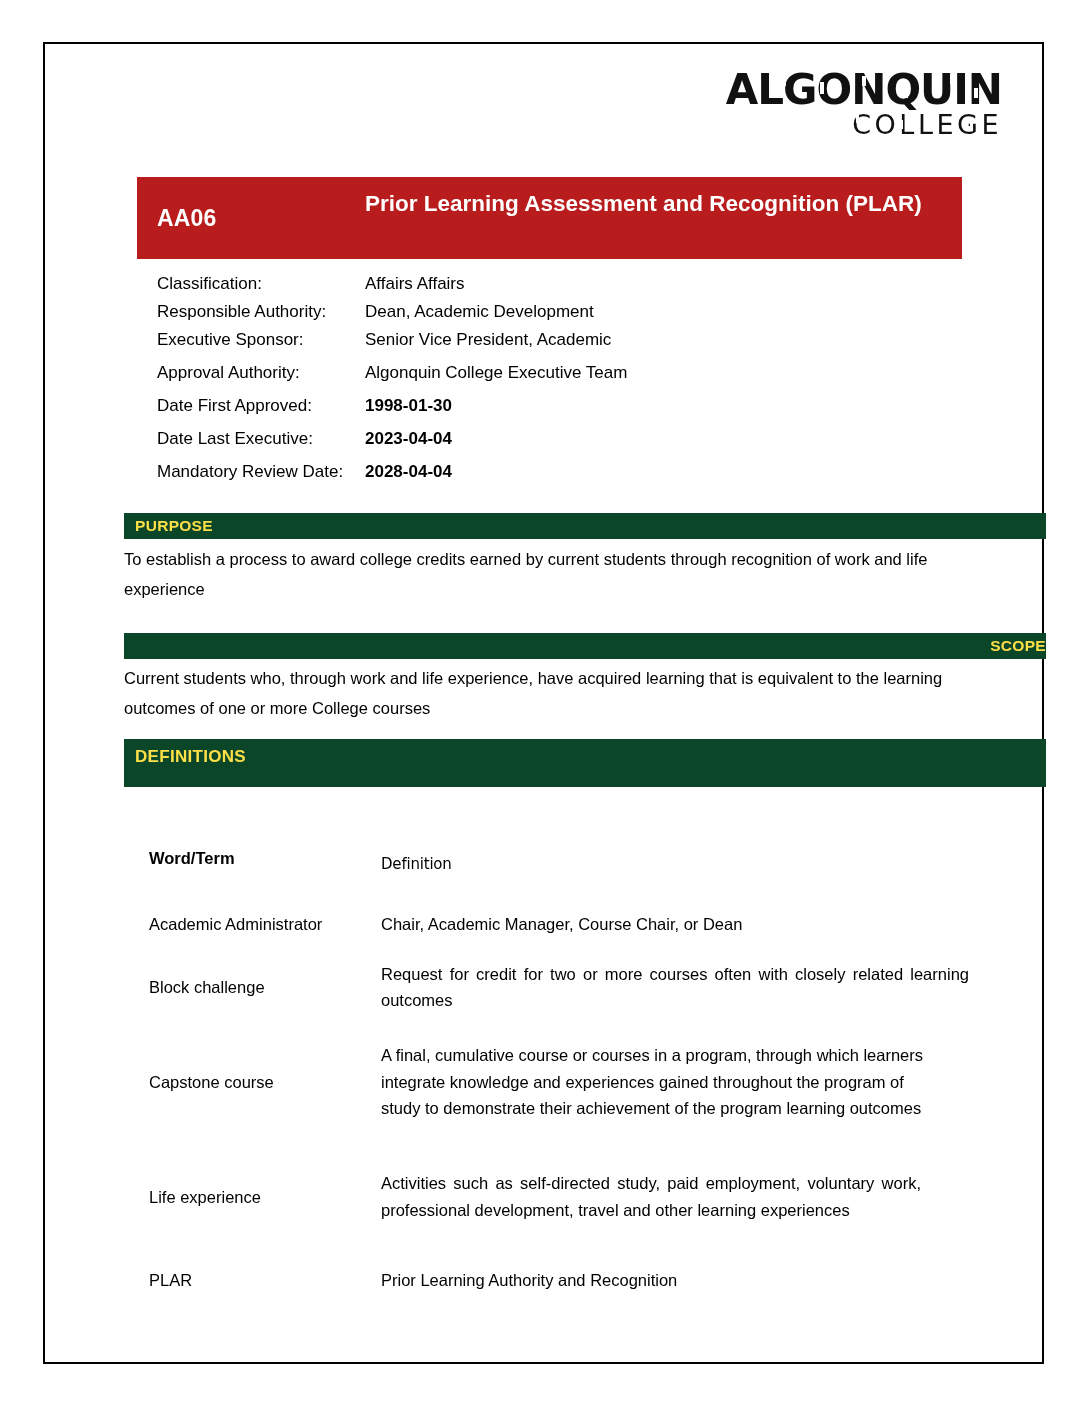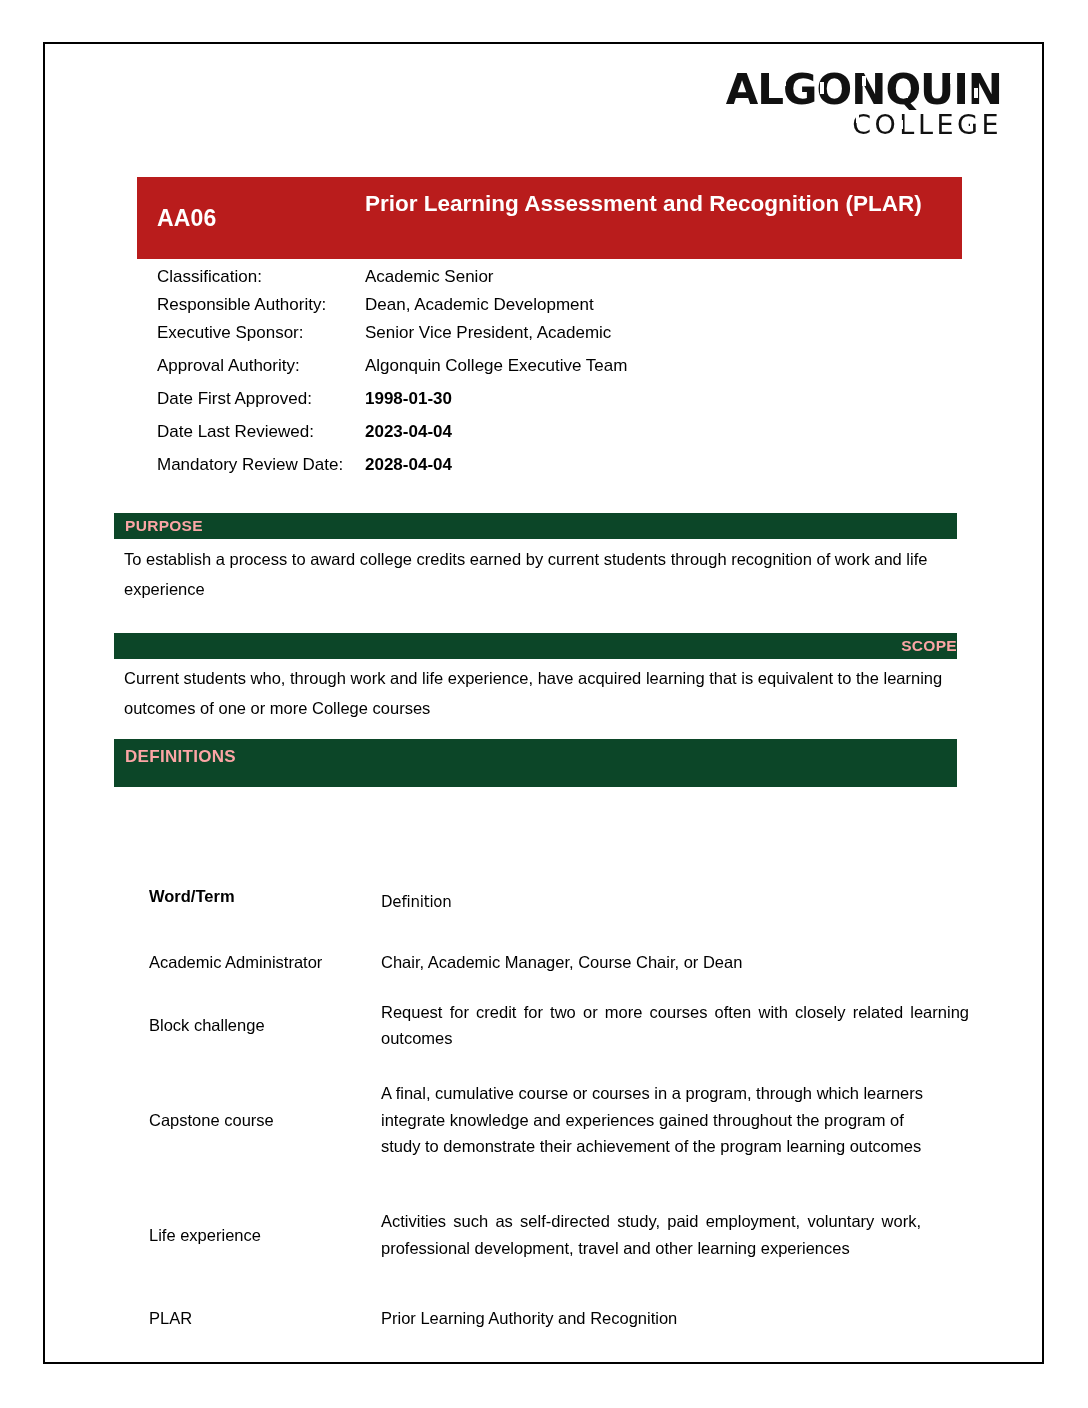--- a/index.html
+++ b/index.html
@@ -76,22 +76,21 @@
     color: #ffffff;
     font-size: 22.5px;
     font-weight: bold;
     line-height: 1.42;
     padding: 11px 16px 10px 0;
     box-sizing: border-box;
   }
 
   
   .meta-list {
-    padding-top: 0;
-    margin-top: 8px;
+    padding-top: 15px;
   }
   .meta-row {
     display: flex;
     align-items: baseline;
     height: 33px;
   }
   .meta-row.tight { height: 28px; }
   .meta-label {
     width: 228px;
     flex: 0 0 228px;
@@ -104,24 +103,24 @@
   .meta-value {
     flex: 1 1 auto;
     font-size: 17px;
     color: #000000;
   }
   .meta-value.bold { font-weight: bold; }
 
   
   .section-band {
     position: absolute;
-    left: 69px;
-    width: 843px;
+    left: 79px;
+    width: 922px;
     background: #0c4628;
-    color: #fca5a5;
+    color: #fde047;
     font-size: 15.5px;
     font-weight: bold;
     letter-spacing: 0.3px;
     box-sizing: border-box;
     padding: 4px 0 4px 11px;
   }
   .section-band.tall {
     padding: 8px 0 20px 11px;
     font-size: 17px;
   }
@@ -134,21 +133,20 @@
     line-height: 1.82;
     color: #000000;
   }
 
   
   .defs {
     position: absolute;
     left: 104px;
     top: 800px;
     width: 820px;
-    margin-top: 38px;
   }
   .def-row {
     display: flex;
     align-items: center;
   }
   .def-term {
     width: 232px;
     flex: 0 0 232px;
     font-size: 16.5px;
     line-height: 1.5;
@@ -202,40 +200,40 @@
 
     <div class="header-table">
       <div class="header-band">
         <div class="header-code">AA06</div>
         <div class="header-title">Prior Learning Assessment and Recognition (PLAR)</div>
       </div>
 
       <div class="meta-list">
         <div class="meta-row tight">
           <div class="meta-label">Classification:</div>
-          <div class="meta-value">Academic Senior</div>
+          <div class="meta-value">Affairs Affairs</div>
         </div>
         <div class="meta-row tight">
           <div class="meta-label">Responsible Authority:</div>
           <div class="meta-value">Dean, Academic Development</div>
         </div>
         <div class="meta-row">
           <div class="meta-label">Executive Sponsor:</div>
           <div class="meta-value">Senior Vice President, Academic</div>
         </div>
         <div class="meta-row">
           <div class="meta-label">Approval Authority:</div>
           <div class="meta-value">Algonquin College Executive Team</div>
         </div>
         <div class="meta-row">
           <div class="meta-label">Date First Approved:</div>
           <div class="meta-value bold">1998-01-30</div>
         </div>
         <div class="meta-row">
-          <div class="meta-label">Date Last Reviewed:</div>
+          <div class="meta-label">Date Last Executive:</div>
           <div class="meta-value bold">2023-04-04</div>
         </div>
         <div class="meta-row">
           <div class="meta-label">Mandatory Review Date:</div>
           <div class="meta-value bold">2028-04-04</div>
         </div>
       </div>
     </div>
 
     <div class="section-band" style="top:469px;">PURPOSE</div>

